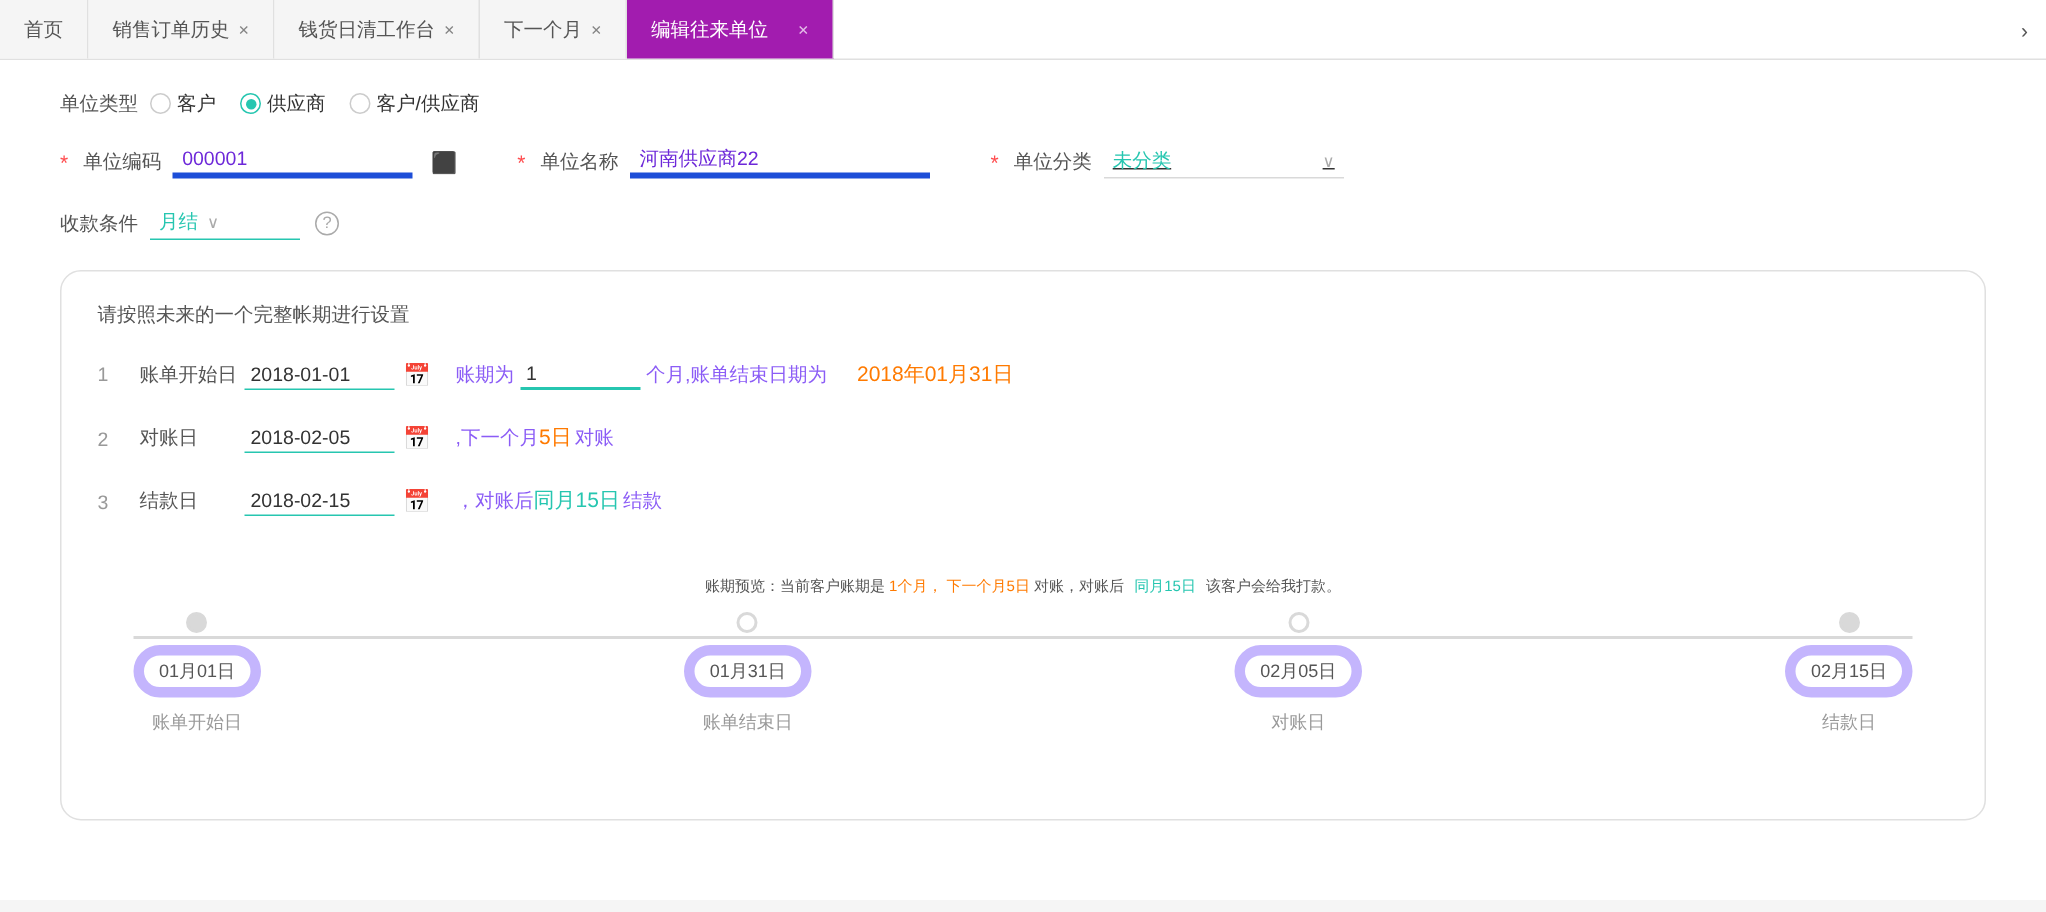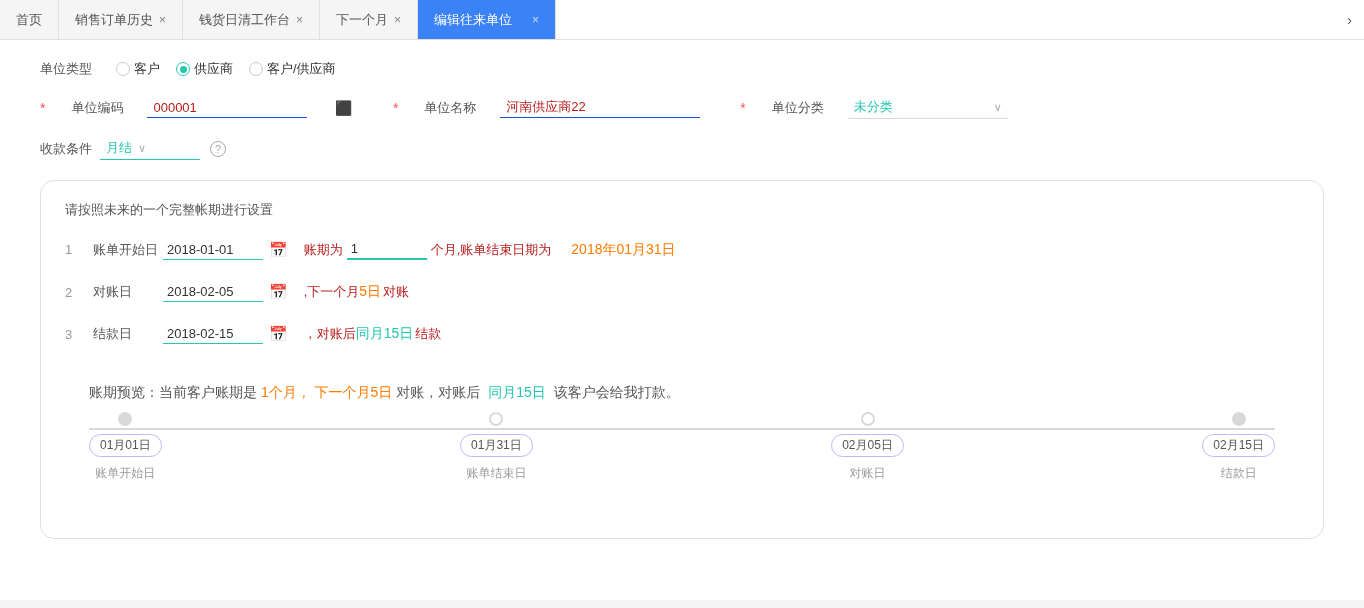--- a/index.html
+++ b/index.html
@@ -20,21 +20,21 @@
       padding: 0 16px;
       font-size: 13px;
       color: #555;
       cursor: pointer;
       border-right: 1px solid #e0e0e0;
       background: #f5f5f5;
       gap: 6px;
       white-space: nowrap;
     }
     .tab-item.active {
-      background: #3b82f6;
+      background: #a21caf;
       color: #fff;
       gap: 20px;
     }
     .tab-item .close-icon {
       font-size: 12px;
       opacity: 0.7;
       cursor: pointer;
     }
     .tab-item.active .close-icon { color: #fff; }
     .tab-more {
@@ -57,21 +57,21 @@
     .form-row {
       display: flex;
       align-items: center;
       margin-bottom: 18px;
       gap: 0;
     }
     .form-field {
       display: flex;
       align-items: center;
       margin-right: 40px;
-      gap: 24px;
+      gap: 8px;
     }
     .field-label {
       color: #555;
       white-space: nowrap;
       font-size: 13px;
     }
     .required-star {
       color: #ff4d4f;
       margin-right: 2px;
     }
@@ -99,25 +99,25 @@
     .radio-circle.checked::after {
       content: '';
       width: 7px; height: 7px;
       border-radius: 50%;
       background: #26c6b0;
     }
 
     
     .text-input {
       border: none;
-      border-bottom: 1px solid #1d4ed8;
+      border-bottom: 4px solid #1d4ed8;
       outline: none;
       padding: 2px 6px;
       font-size: 13px;
-      color: #b91c1c;
+      color: #6d28d9;
       background: transparent;
       width: 160px;
     }
 
     .select-field {
       display: flex;
       align-items: center;
       border-bottom: 1px solid #d9d9d9;
       padding: 2px 6px;
       cursor: pointer;
@@ -181,43 +181,44 @@
     .date-input {
       border: none;
       border-bottom: 1px solid #26c6b0;
       outline: none;
       padding: 2px 4px;
       font-size: 13px;
       color: #333;
       width: 100px;
     }
     .calendar-icon { color: #26c6b0; font-size: 15px; cursor: pointer; }
-    .desc-text { font-size: 13px; color: #b91c1c; }
+    .desc-text { font-size: 13px; color: #8b5cf6; }
     .highlight-orange { color: #ff7a00; font-weight: 500; }
     .highlight-teal { color: #26c6b0; font-weight: 500; }
 
     .period-input {
       border: none;
       border-bottom: 2px solid #26c6b0;
       outline: none;
       padding: 2px 4px;
       font-size: 13px;
       color: #333;
       width: 80px;
       margin: 0 4px;
     }
 
     
     .preview-section {
       margin-top: 10px;
       padding: 18px 24px 0;
     }
     .preview-text {
-      font-size: 14px;
-      color: #555;
+      font-size: 10px;
+      color: #555;
+      text-align: center;
     }
 
     
     .timeline-wrap {
       position: relative;
       display: flex;
       align-items: center;
       justify-content: space-between;
       padding: 0 0 40px;
       margin-top: 10px;
@@ -241,21 +242,21 @@
       width: 14px; height: 14px;
       border-radius: 50%;
       border: 2px solid #d9d9d9;
       background: #fff;
       margin-bottom: 8px;
     }
     .timeline-dot.left-end, .timeline-dot.right-end {
       background: #d9d9d9;
     }
     .timeline-badge {
-      border: 1px solid #c4b5fd;
+      border: 7px solid #c4b5fd;
       border-radius: 20px;
       padding: 2px 10px;
       font-size: 12px;
       color: #555;
       background: #fff;
       margin-bottom: 4px;
       white-space: nowrap;
     }
     .timeline-label {
       font-size: 12px;
@@ -335,21 +336,21 @@
       <span class="icon-btn">⬛</span>
     </div>
     <div class="form-field" style="margin-right:40px;">
       <span class="required-star">*</span>
       <span class="field-label">单位名称</span>
       <input class="text-input" type="text" style="width: 200px;" value="河南供应商22">
     </div>
     <div class="form-field">
       <span class="required-star">*</span>
       <span class="field-label">单位分类</span>
-      <div class="select-field" style="min-width:160px;">
+      <div class="select-field" style="min-width:160px;text-decoration:underline;">
         <span class="select-value">未分类</span>
         <span class="chevron-icon" style="margin-left:auto;">∨</span>
       </div>
     </div>
   </div>
 
   <div class="payment-row">
     <span class="field-label">收款条件</span>
     <div class="select-field" style="min-width:100px; border-bottom-color:#26c6b0;">
       <span class="select-value">月结</span>

